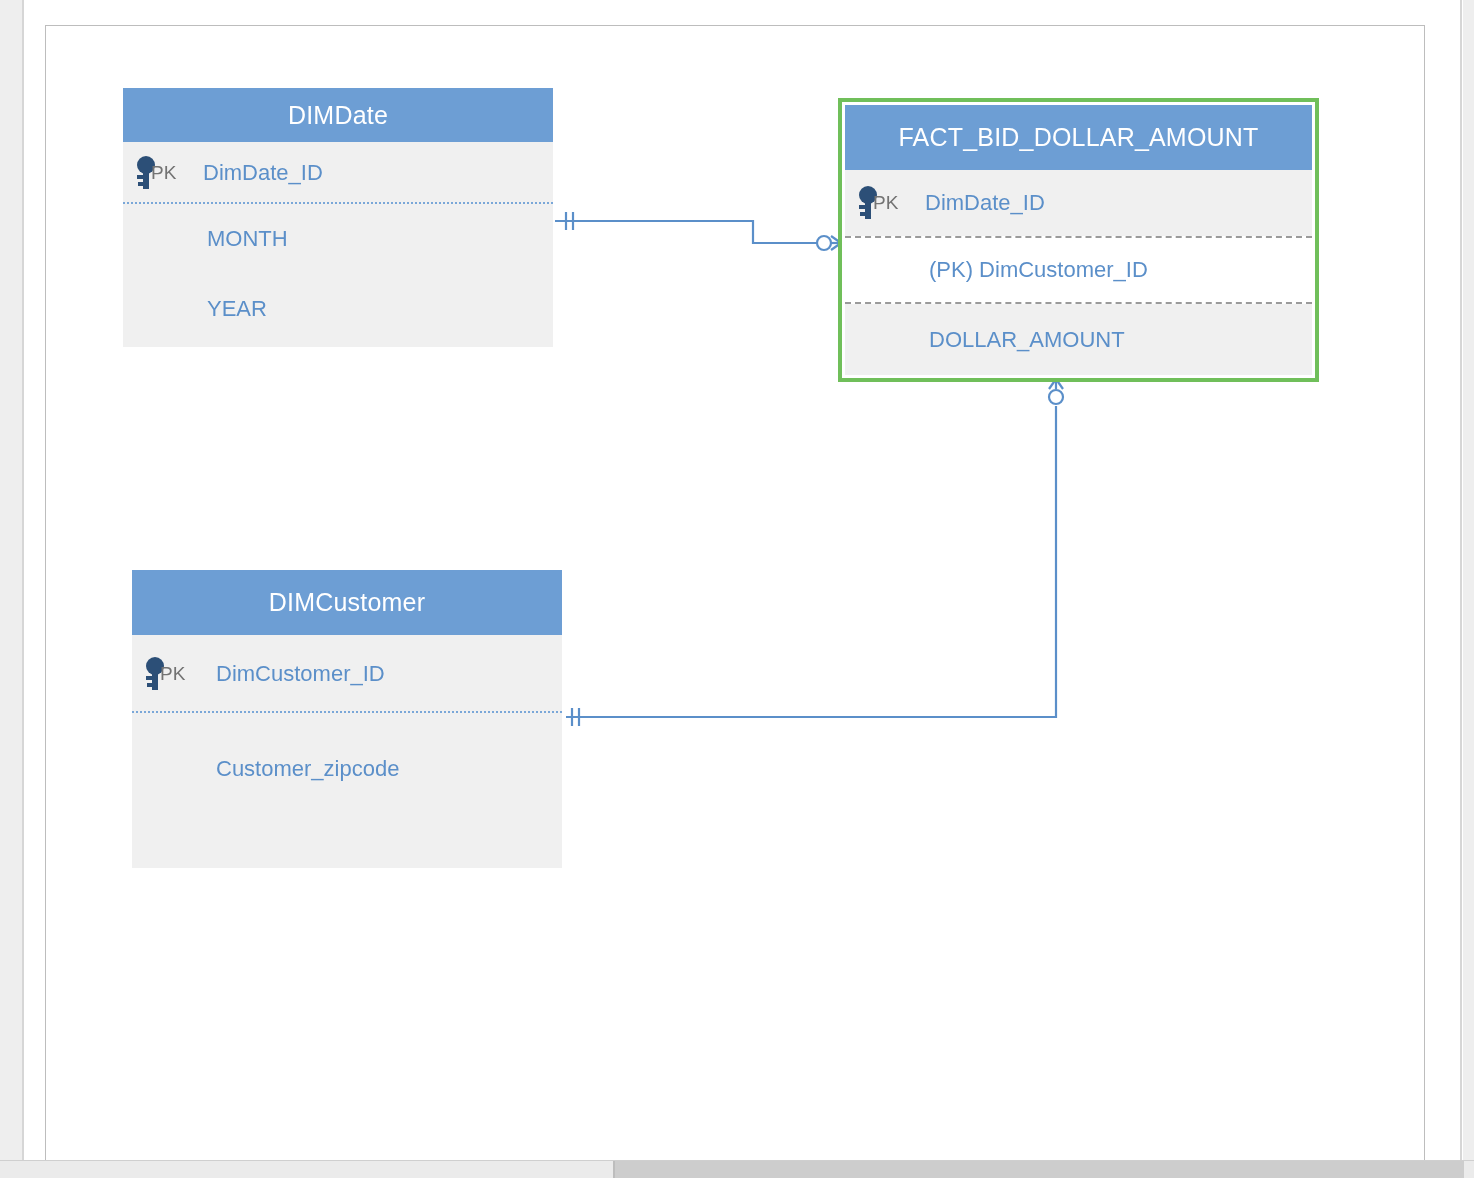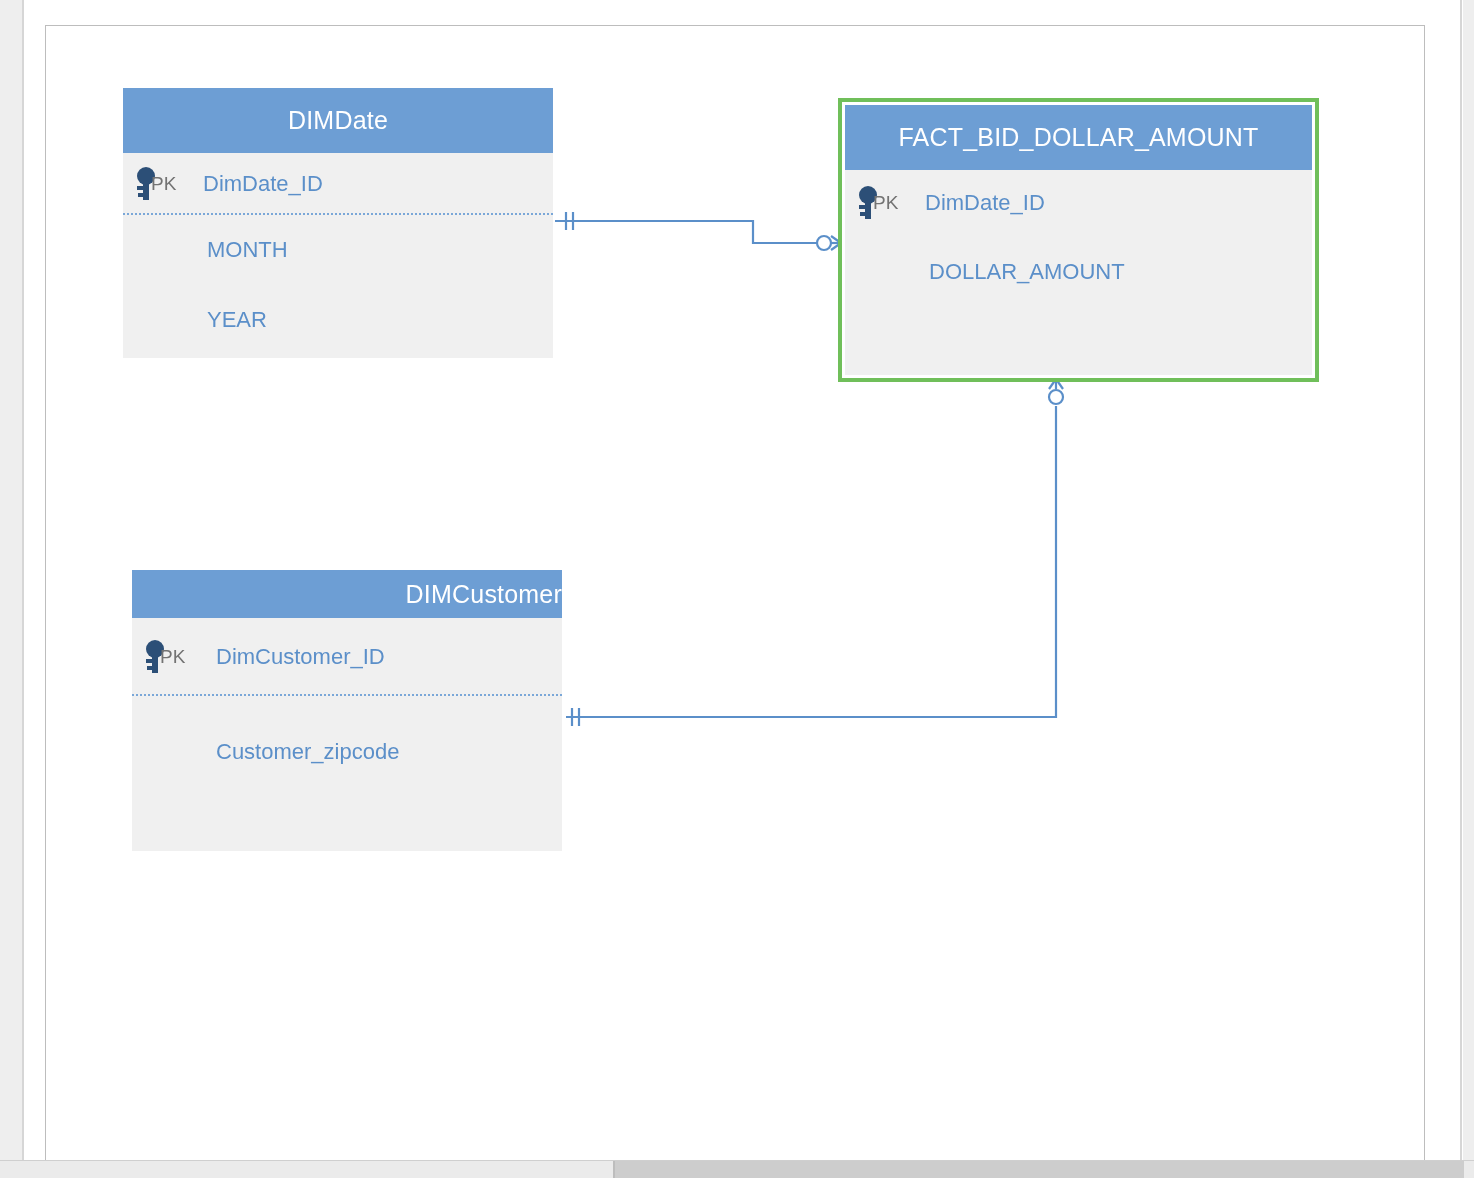--- a/index.html
+++ b/index.html
@@ -196,21 +196,21 @@
 
     <g stroke="#5b8fc9" stroke-width="2.2" fill="none">
       <line x1="1056" y1="379" x2="1049" y2="389"></line>
       <line x1="1056" y1="379" x2="1056" y2="389"></line>
       <line x1="1056" y1="379" x2="1063" y2="389"></line>
     </g>
   </g>
 </svg>
 
 <div class="entity" style="left:123px; top:88px; width:430px;">
-  <div class="entity-header" style="height:65px;">
+  <div class="entity-header" style="height:54px;">
     <span>DIMDate</span>
   </div>
   <div class="entity-body" style="height:205px;">
 
     <div class="field-row pk-row" style="height:62px;">
       <span class="key-icon">
         <svg width="26" height="34" viewBox="0 0 26 34">
           <circle cx="11" cy="9" r="9" fill="#2c4f77"></circle>
           <rect x="8" y="13" width="6" height="20" fill="#2c4f77"></rect>
           <rect x="2" y="19" width="7" height="4" fill="#2c4f77"></rect>
@@ -244,29 +244,32 @@
           <circle cx="11" cy="9" r="9" fill="#2c4f77"></circle>
           <rect x="8" y="13" width="6" height="20" fill="#2c4f77"></rect>
           <rect x="2" y="19" width="7" height="4" fill="#2c4f77"></rect>
           <rect x="3" y="26" width="6" height="4" fill="#2c4f77"></rect>
         </svg>
       </span>
       <span class="key-label">PK</span>
       <span class="field-name">DimDate_ID</span>
     </div>
 
+    <div class="field-row plain-row editing" style="height:68px;">
+      <span class="field-name">(PK) DimCustomer_ID</span>
+    </div>
 
     <div class="field-row plain-row" style="height:71px;">
       <span class="field-name">DOLLAR_AMOUNT</span>
     </div>
   </div>
 </div>
 
 <div class="entity" style="left:132px; top:570px; width:430px;">
-  <div class="entity-header" style="height:48px;justify-content:flex-end;">
+  <div class="entity-header" style="height:65px;">
     <span>DIMCustomer</span>
   </div>
   <div class="entity-body" style="height:233px;">
 
     <div class="field-row pk-row" style="height:78px;">
       <span class="key-icon">
         <svg width="26" height="34" viewBox="0 0 26 34">
           <circle cx="11" cy="9" r="9" fill="#2c4f77"></circle>
           <rect x="8" y="13" width="6" height="20" fill="#2c4f77"></rect>
           <rect x="2" y="19" width="7" height="4" fill="#2c4f77"></rect>

